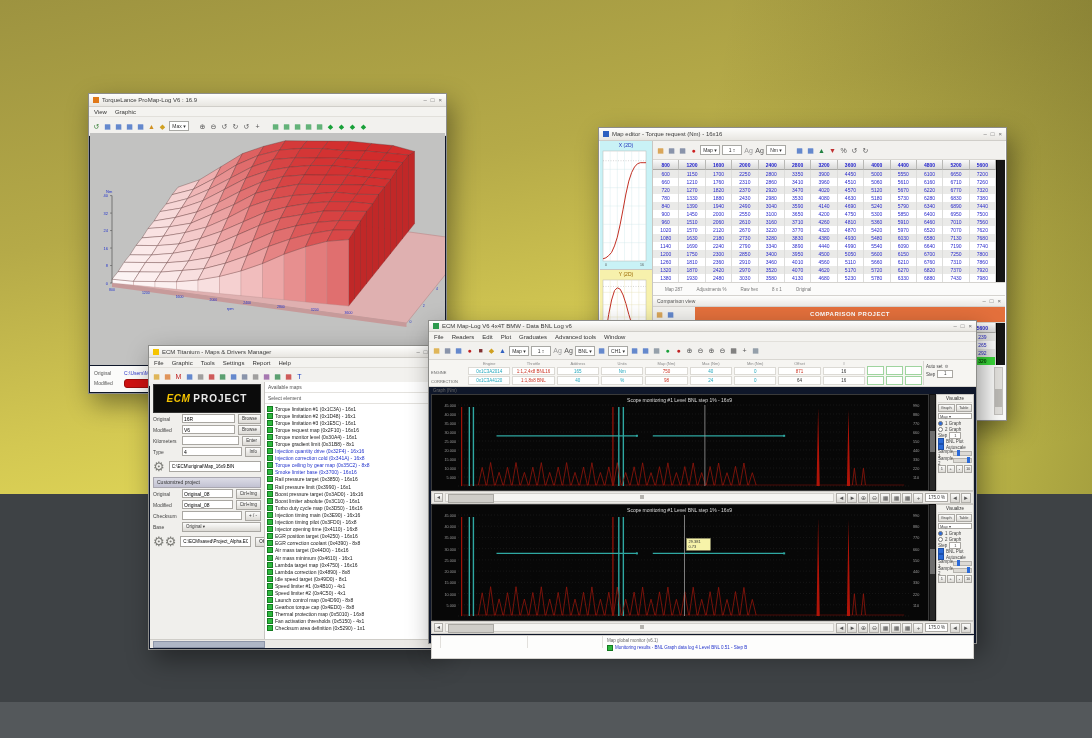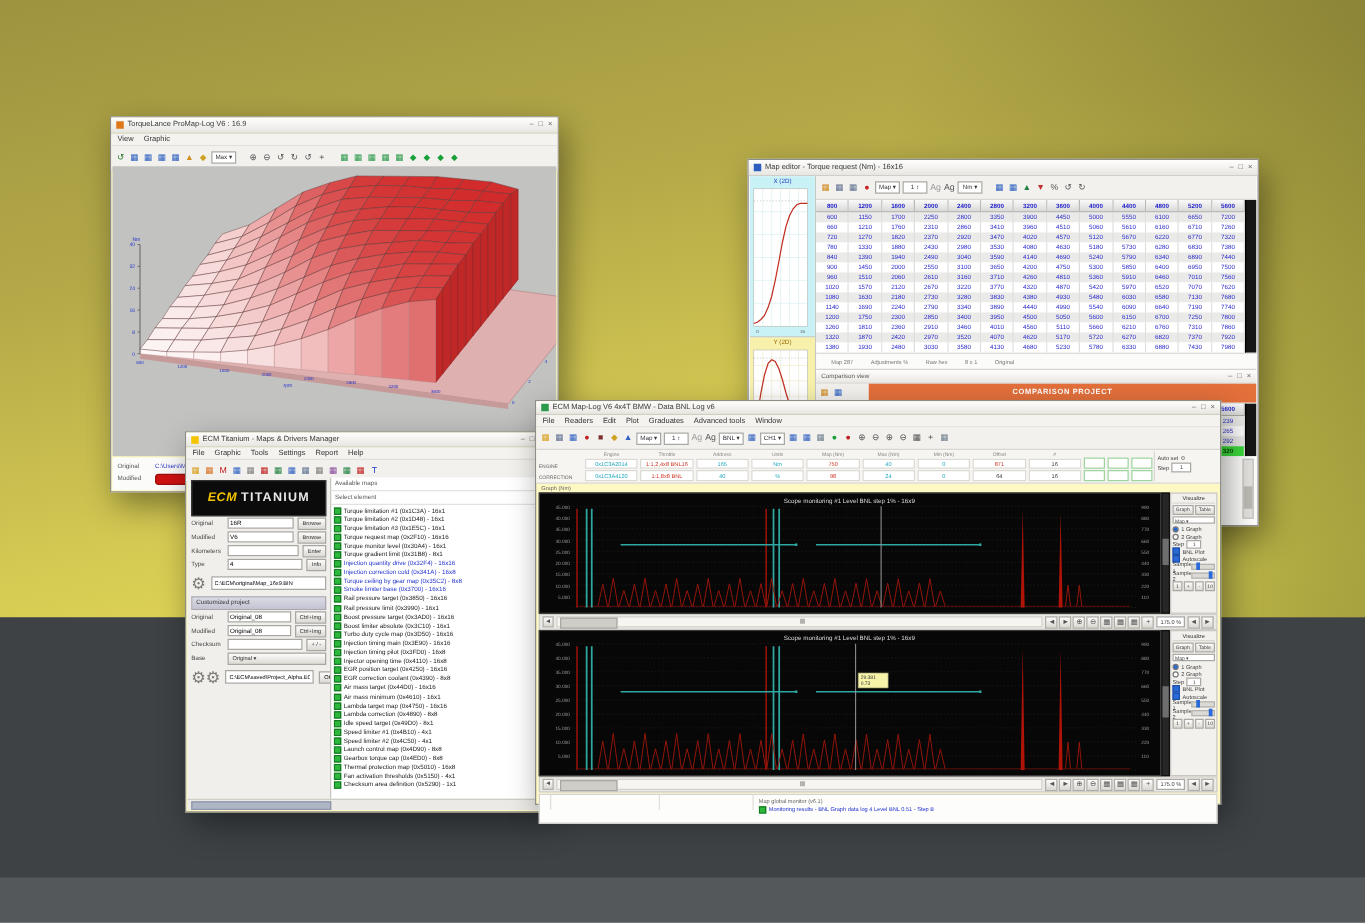--- a/index.html
+++ b/index.html
@@ -9,21 +9,21 @@
 
   
   .bg-yellow{position:absolute;left:0;top:0;width:1092px;height:494px;
     background:
       linear-gradient(100deg, rgba(60,58,18,0) 62%, rgba(52,52,16,.38) 100%),
       linear-gradient(168deg,#9d9340 0%,#b5aa48 35%,#d3c852 62%,#ede45c 92%);}
   .bg-dark{position:absolute;left:0;top:494px;width:1092px;height:244px;background:#3e4245;}
   .bg-floor{position:absolute;left:0;top:702px;width:1092px;height:36px;background:#54585b;}
 
   
-  .win{position:absolute;background:#fef9c3;border:1px solid #8d8d8a;
+  .win{position:absolute;background:#0f172a;border:1px solid #8d8d8a;
        box-shadow:5px 10px 24px rgba(0,0,0,.40);}
   .tbar{height:12px;background:linear-gradient(#fefefd,#e8e6e1);border-bottom:1px solid #d0cec9;
         display:flex;align-items:center;padding:0 4px;font-size:6px;color:#3a3a3a;white-space:nowrap;overflow:hidden;}
   .tbar .ticon{width:6px;height:6px;margin-right:3px;flex:0 0 auto;}
   .win-controls{margin-left:auto;display:flex;gap:4px;font-size:6px;color:#666;line-height:1;}
   .win-controls span{cursor:default;}
   .menus{display:flex;gap:8px;align-items:center;height:9px;padding:0 5px;font-size:6px;color:#333;
          border-bottom:1px solid #e2e0db;background:#f4f3f0;white-space:nowrap;overflow:hidden;}
   .icons{display:flex;gap:2px;align-items:center;padding:1px 3px;background:#f2f1ee;
          border-bottom:1px solid #d9d7d2;white-space:nowrap;overflow:hidden;}
@@ -846,21 +846,21 @@
         <span class="icon" style="color: rgb(128, 128, 128);">▦</span>
         <span class="icon" style="color: rgb(136, 72, 152);">▦</span>
         <span class="icon" style="color: rgb(32, 128, 64);">▦</span>
         <span class="icon" style="color: rgb(192, 32, 32);">▦</span>
         <span class="icon" style="color: rgb(32, 64, 192);">T</span>
       </div>
     <div class="body">
       <div class="lcol">
         <div class="ecm-logo">
           <span class="ecm">ECM</span>
-          <span class="tit">TITANIUM</span>
+          <span class="tit">PROJECT</span>
         </div>
         <div id="form1">
             <div class="formrow">
               <span class="flab">Original</span>
               <input value="16R" style="">
               <span class="fbtn">Browse</span>
             </div>
             <div class="formrow">
               <span class="flab">Modified</span>
               <input value="V6" style="">

